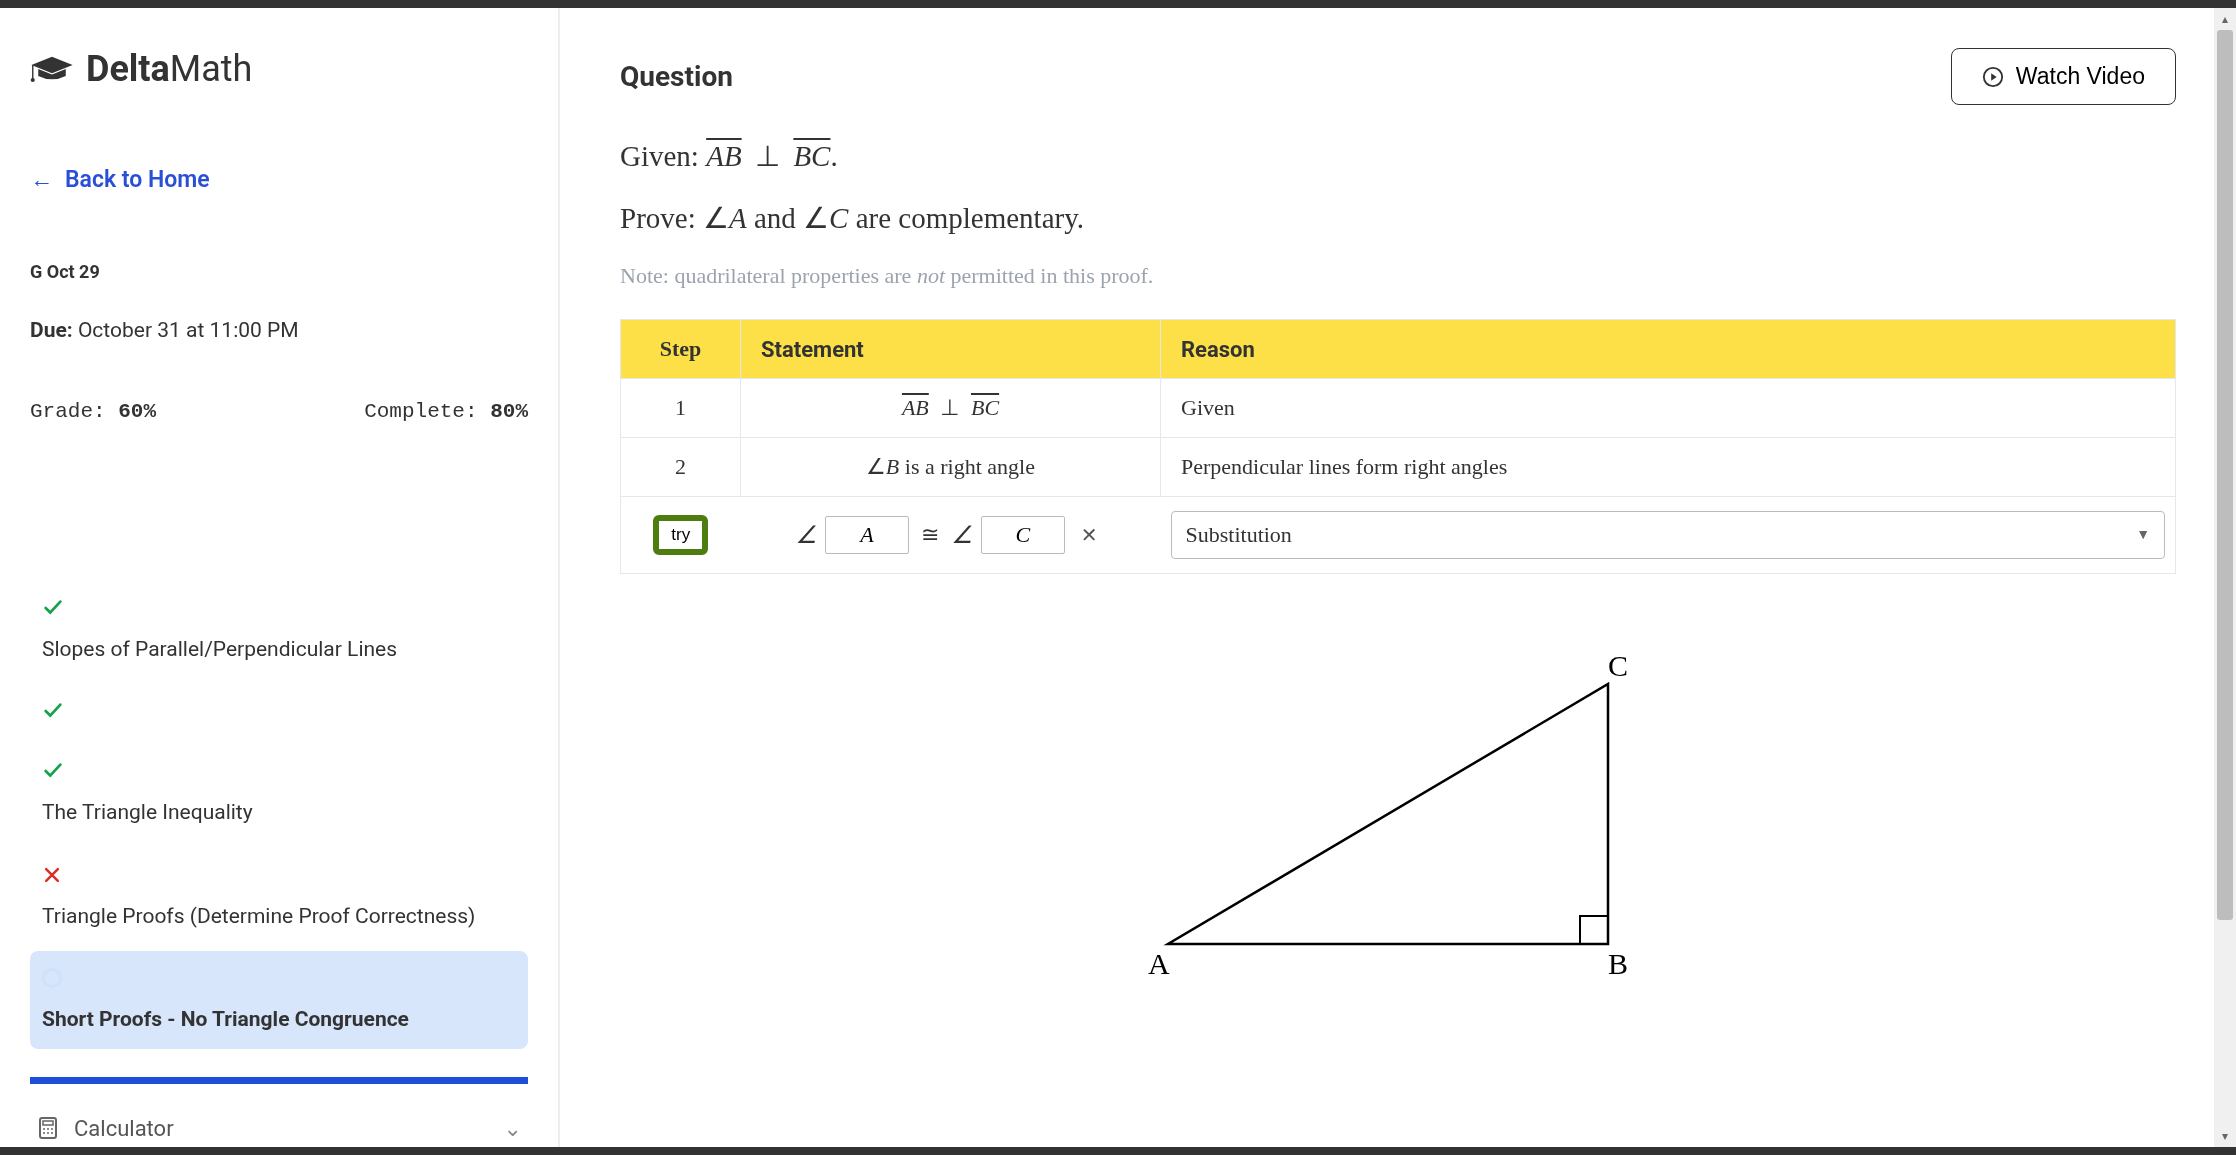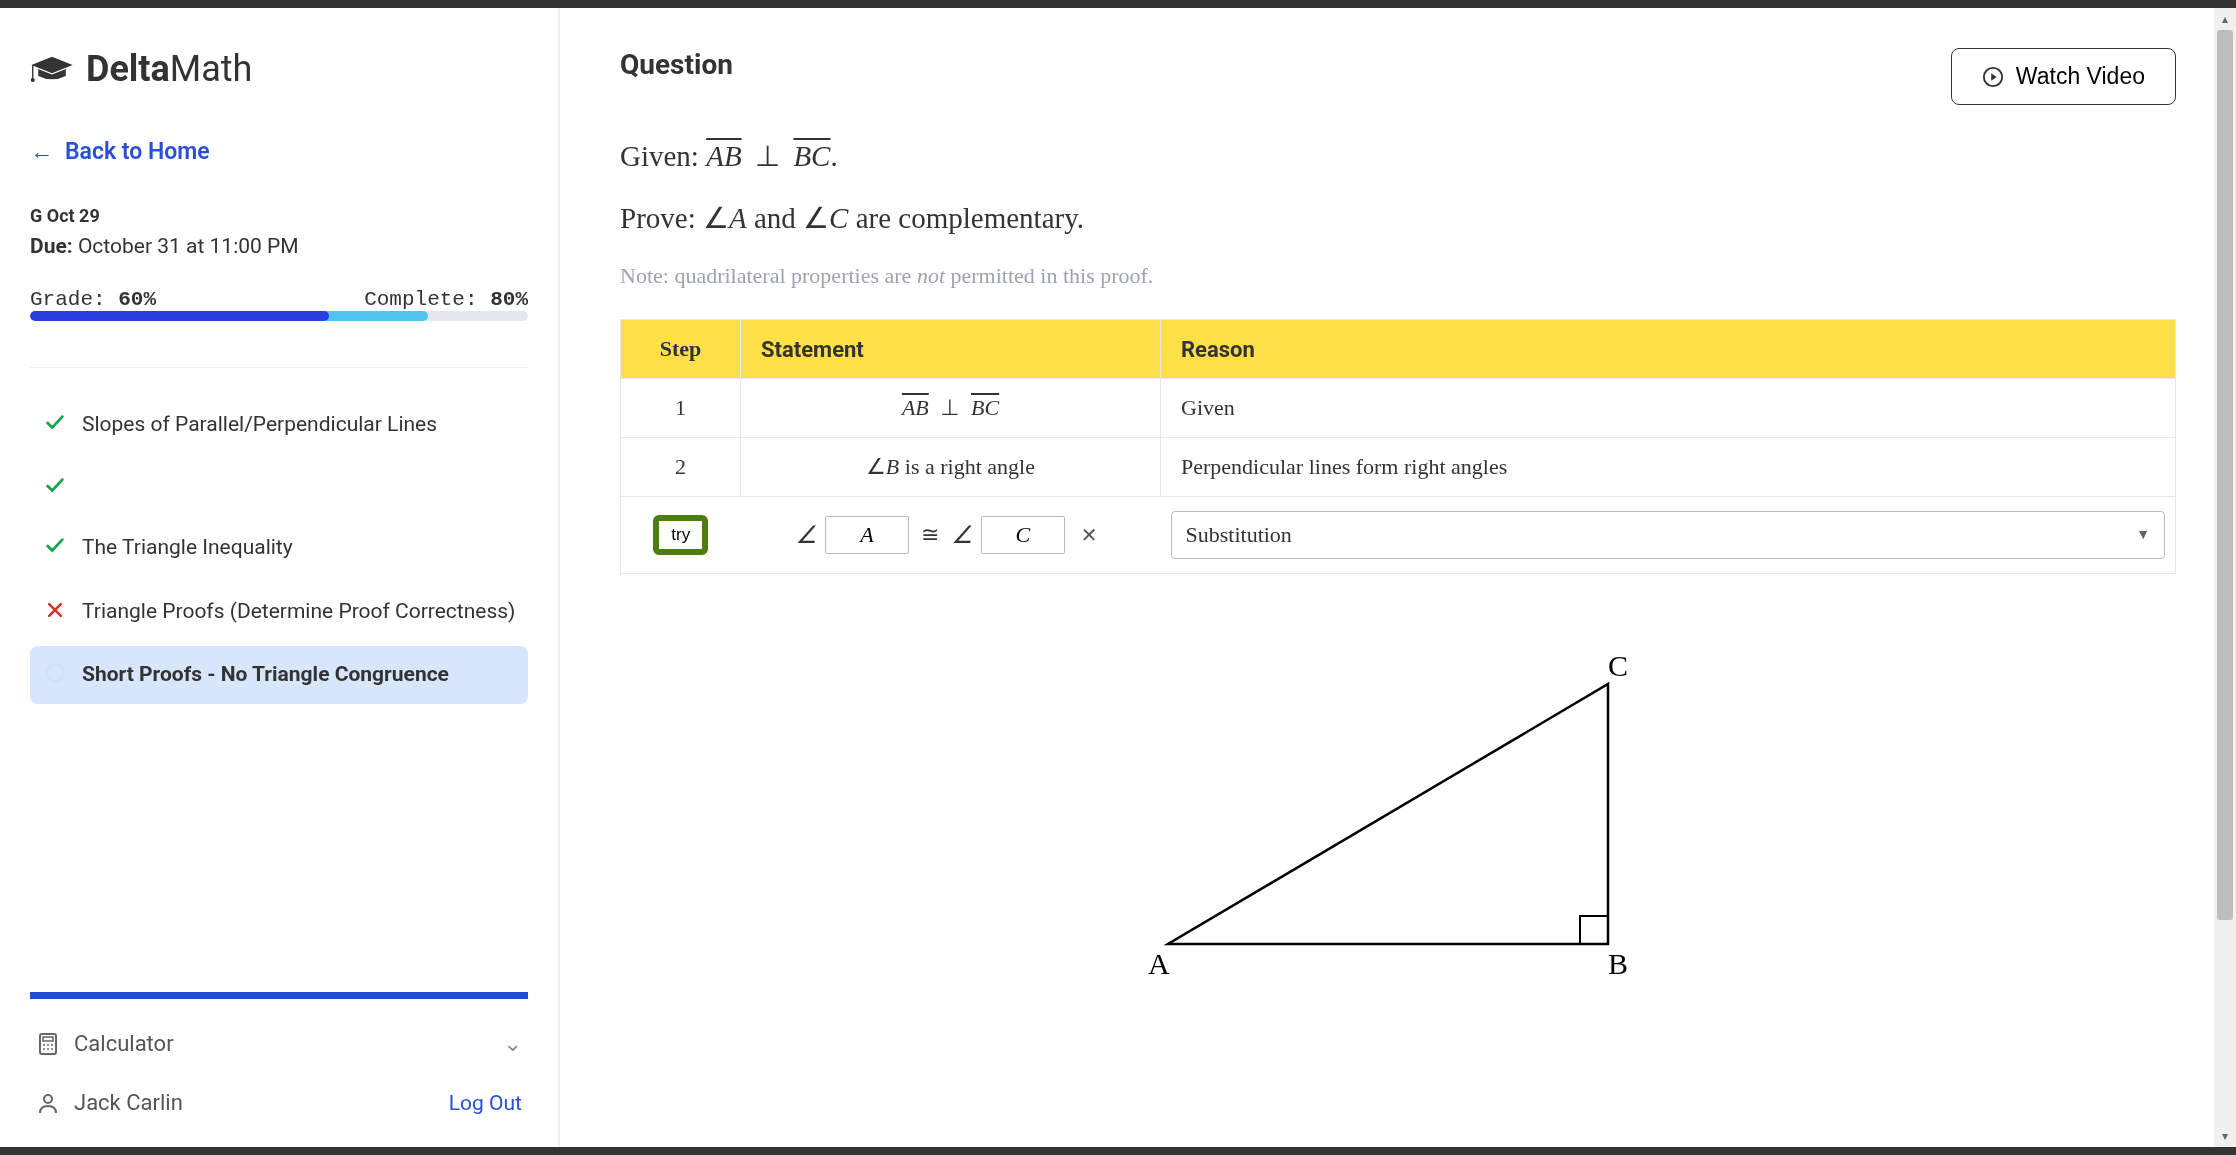--- a/index.html
+++ b/index.html
@@ -21,20 +21,21 @@
     background: #fff;
   }
   
   .sidebar {
     width: 560px;
     padding: 40px 30px 20px 30px;
     border-right: 2px solid #eee;
     display: flex;
     flex-direction: column;
     position: relative;
+    gap: 28px;
   }
   .logo-row {
     display: flex;
     align-items: center;
     gap: 12px;
     margin-bottom: 48px;
   }
   .logo-row svg { width: 44px; height: 32px; }
   .logo-text { font-size: 36px; color: #333; }
   .logo-text b { font-weight: 700; }
@@ -80,20 +81,21 @@
     z-index: -0;
   }
   .divider { height:1px; background:#eee; margin: 10px 0 28px 0; }
   .skill-list { display:flex; flex-direction:column; gap: 6px; }
   .skill-item {
     display:flex; align-items:flex-start; gap:14px;
     padding: 14px 12px;
     font-size: 21px;
     border-radius: 8px;
     cursor: pointer;
+    flex-direction: column;
   }
   .skill-item.current {
     background: #d7e6fb;
     font-weight: 700;
   }
   .skill-item .icon { flex: 0 0 26px; height:26px; display:flex; align-items:center; justify-content:center; }
   .skill-item .label { line-height: 1.4; }
   .check-icon { color:#14a34a; }
   .x-icon { color:#d93025; }
   .circle-icon {
@@ -116,21 +118,21 @@
   .logout { color:#2a4fd7; font-size:21px; }
 
   
   .main {
     flex: 1;
     padding: 40px 60px;
     overflow-y: auto;
     position: relative;
   }
   .question-header {
-    display:flex; justify-content:space-between; align-items:flex-start;
+    display:flex; justify-content:space-between; align-items:center;
     margin-bottom: 34px;
   }
   .question-label { font-size: 28px; font-weight:700; }
   .watch-btn {
     display:flex; align-items:center; gap:12px;
     border:1.5px solid #333; border-radius:8px;
     padding: 14px 30px;
     font-size:23px;
     cursor:pointer;
     background:#fff;

